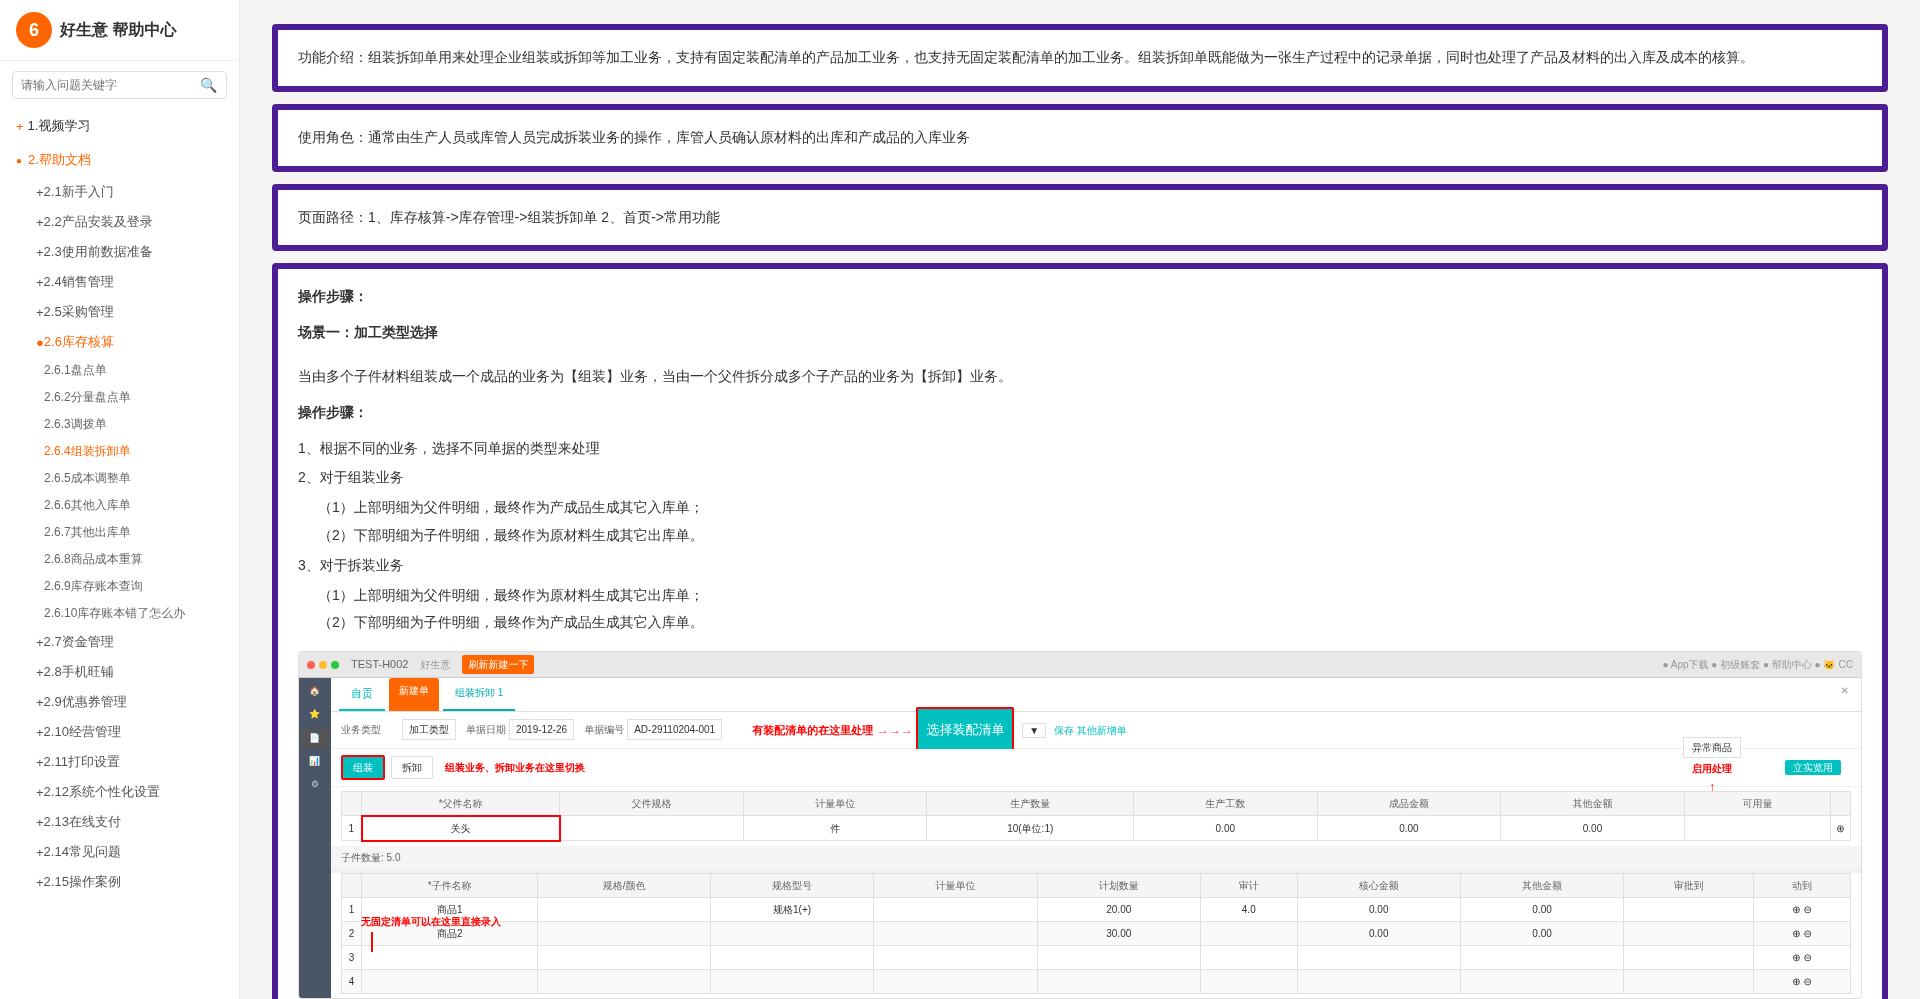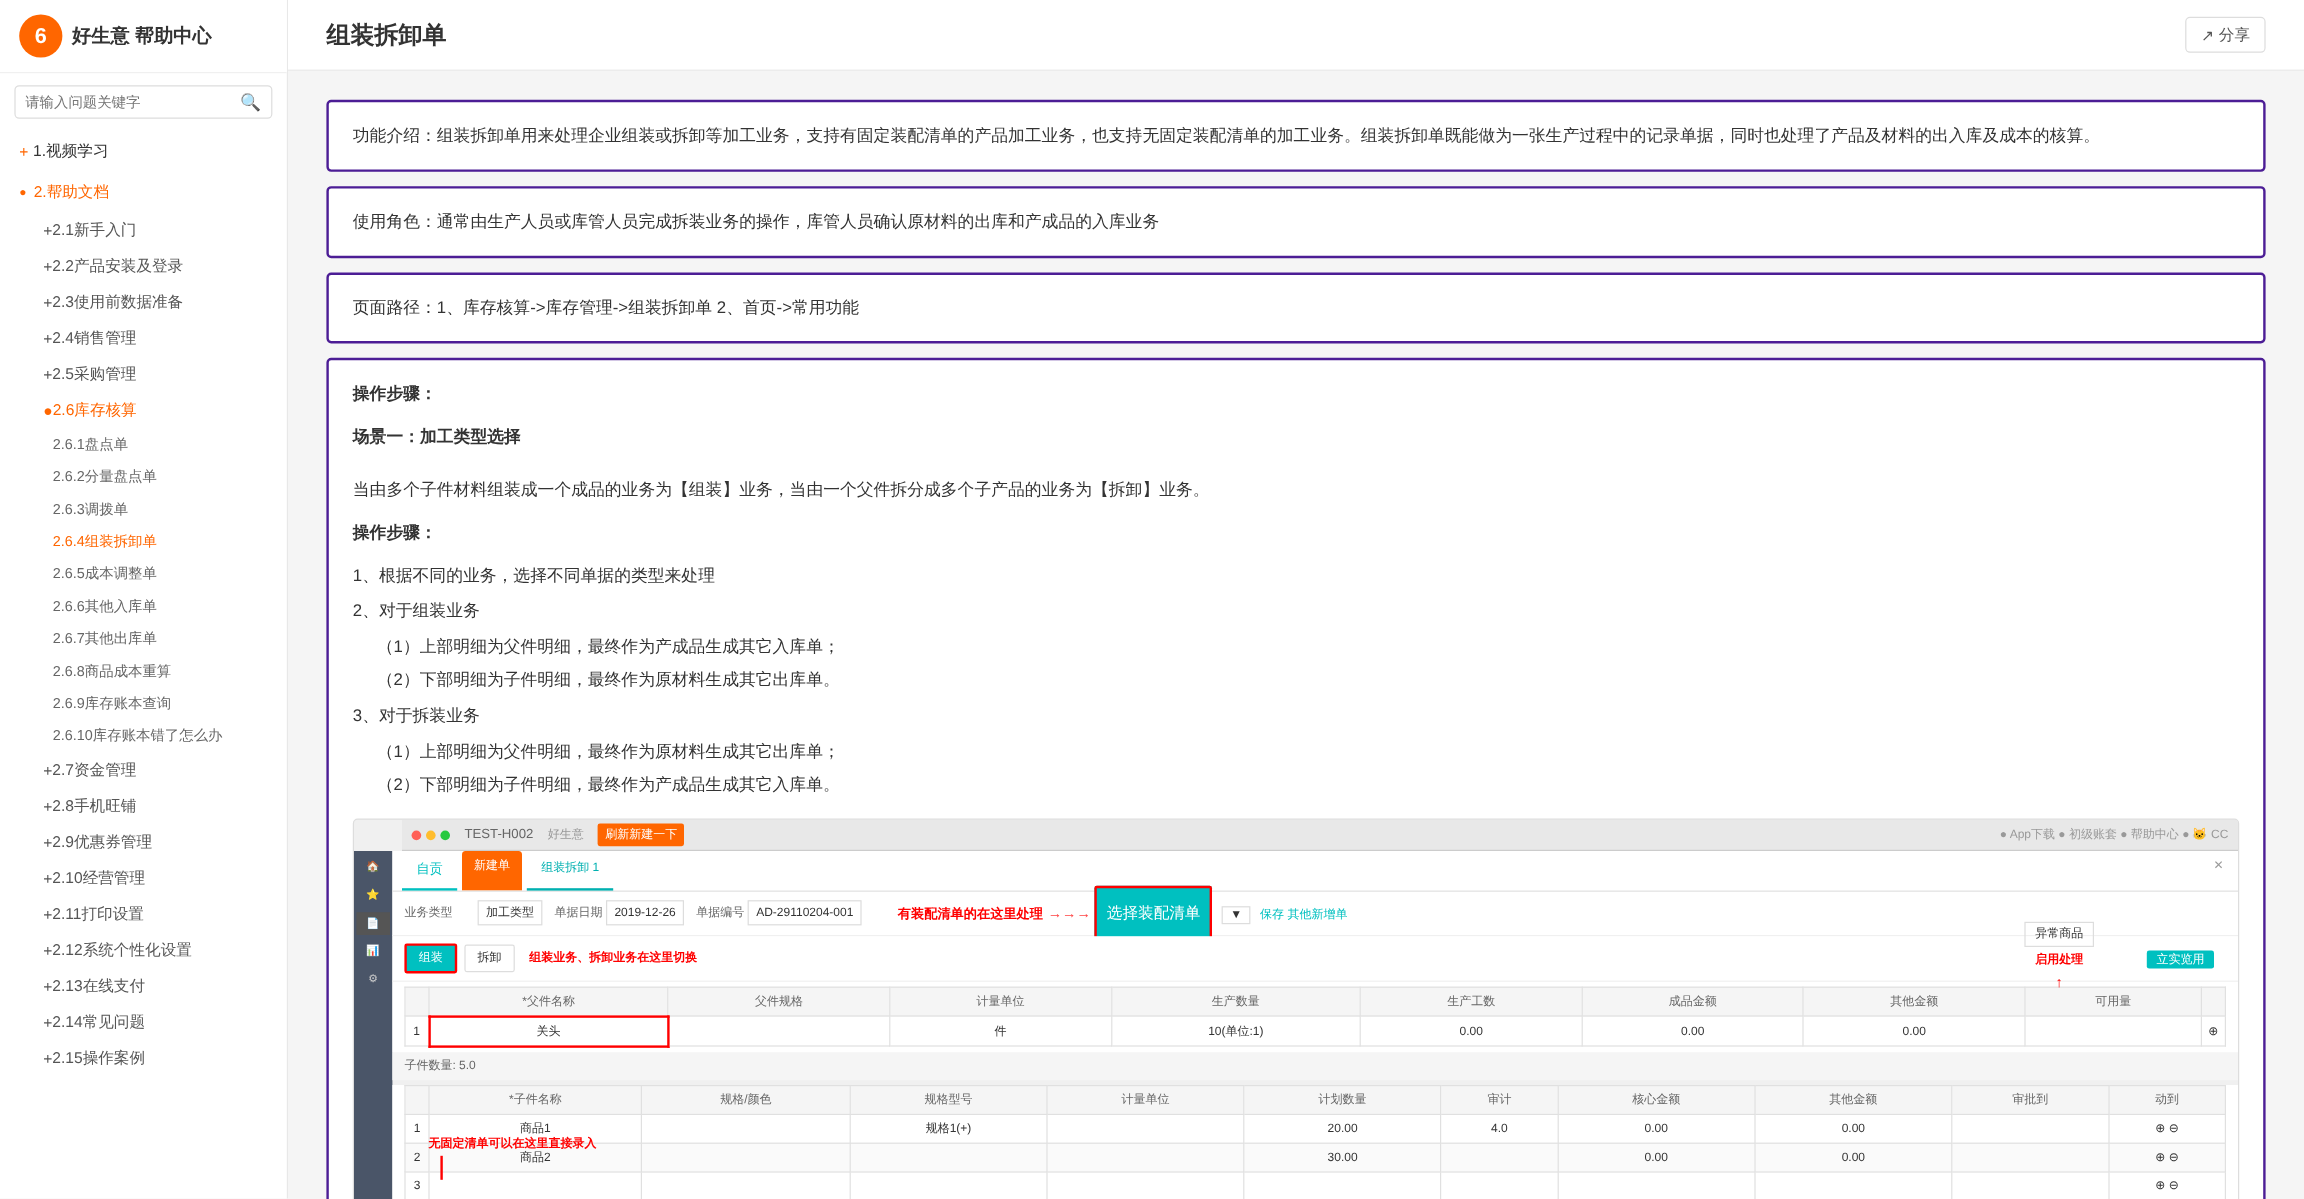--- a/index.html
+++ b/index.html
@@ -153,21 +153,21 @@
 
     .content-area {
       flex: 1;
       overflow-y: auto;
       padding: 24px 32px;
       background: #f5f5f5;
     }
 
     .info-block {
       background: #fff;
-      border: 2px solid #4c1d95;
+      border: 6px solid #4c1d95;
       border-radius: 4px;
       padding: 16px 20px;
       margin-bottom: 12px;
       line-height: 1.7;
       font-size: 14px;
       color: #333;
     }
 
     .section-title {
       font-weight: bold;
@@ -270,21 +270,20 @@
       font-weight: bold;
     }
 
     .window-chrome {
       display: flex;
       align-items: center;
       background: #e8e8e8;
       padding: 3px 8px;
       border-bottom: 1px solid #ccc;
       gap: 4px;
-      margin-left: 40px;
     }
 
     .chrome-dot {
       width: 8px; height: 8px;
       border-radius: 50%;
     }
 
     .chrome-dot.red { background: #ff5f56; }
     .chrome-dot.yellow { background: #ffbd2e; }
     .chrome-dot.green { background: #27c93f; }
@@ -407,27 +406,20 @@
         <span>2.14常见问题</span>
     </div>
     <div class="nav-sub-item">
       <span>+ </span>
         <span>2.15操作案例</span>
     </div>
   </div>
 </div>
 
 <div id="main">
-  <div class="main-header">
-    <h1 class="main-title">组装拆卸单</h1>
-    <button class="share-btn">
-      <span>↗</span>
-      <span>分享</span>
-    </button>
-  </div>
 
   <div class="content-area">
 
     <div class="info-block">
       <span>功能介绍：组装拆卸单用来处理企业组装或拆卸等加工业务，支持有固定装配清单的产品加工业务，也支持无固定装配清单的加工业务。组装拆卸单既能做为一张生产过程中的记录单据，同时也处理了产品及材料的出入库及成本的核算。</span>
     </div>
 
     <div class="info-block">
       <span>使用角色：通常由生产人员或库管人员完成拆装业务的操作，库管人员确认原材料的出库和产成品的入库业务</span>
     </div>

